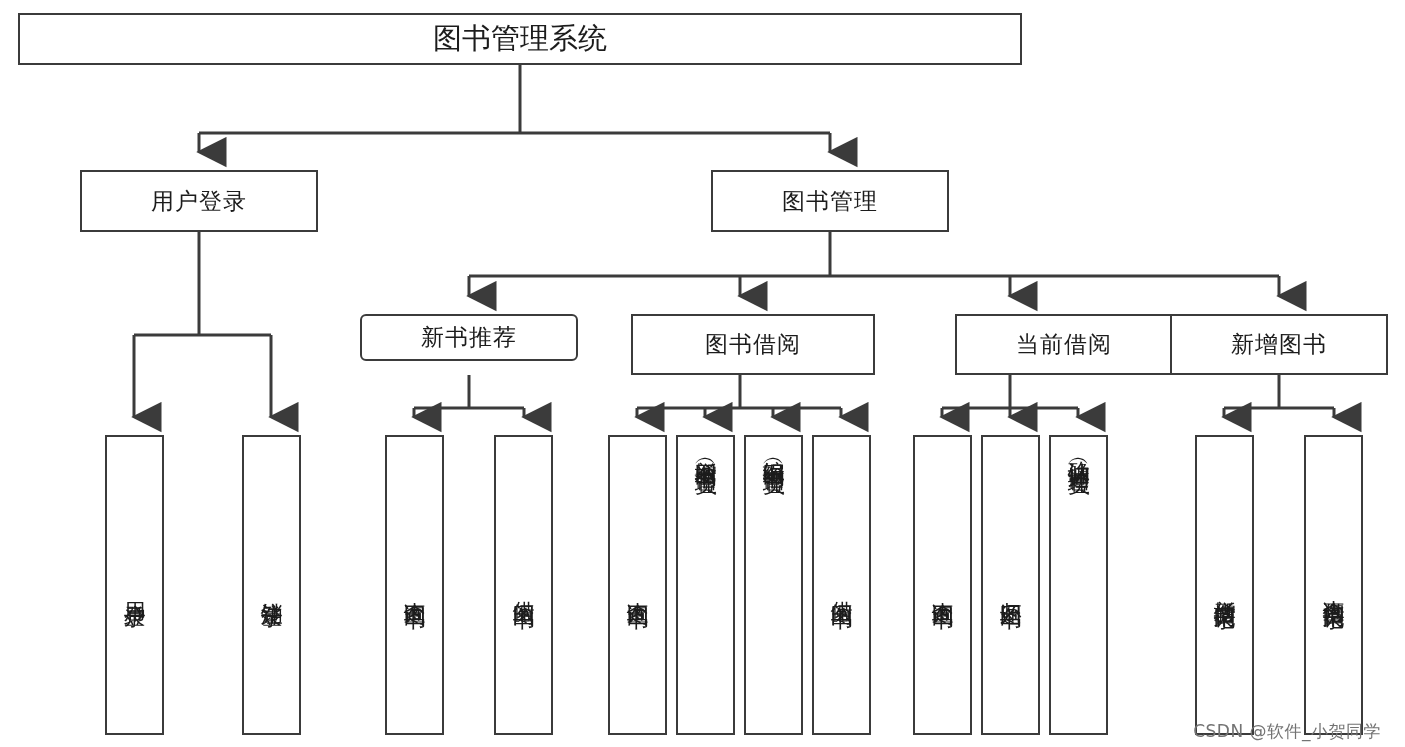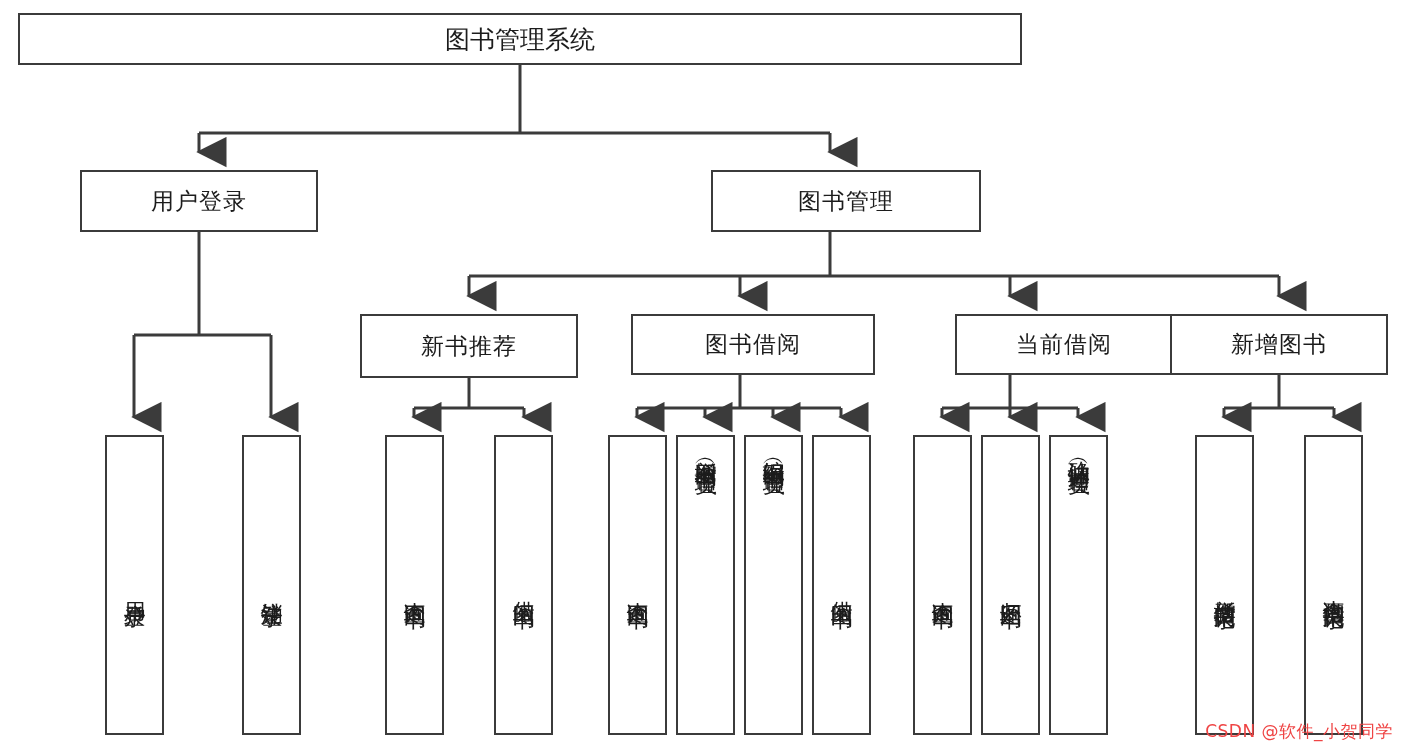--- a/index.html
+++ b/index.html
@@ -14,21 +14,21 @@
     position:absolute;
     box-sizing:border-box;
     background:#ffffff;
     border:2px solid #3b3b3b;
     display:flex;
     align-items:center;
     justify-content:center;
     color:#1c1c1c;
   }
   .node.h{ font-size:23px; letter-spacing:1px; }
-  .node.root{ font-size:25px; }
+  .node.root{ font-size:29px; }
 
   .leaf{
     position:absolute;
     box-sizing:border-box;
     background:#ffffff;
     border:2px solid #3b3b3b;
     display:flex;
     align-items:center;
     justify-content:center;
     padding-top:6px;
@@ -39,24 +39,24 @@
     font-size:22px;
     line-height:1.12;
     letter-spacing:2px;
     color:#1c1c1c;
     white-space:nowrap;
   }
   .leaf.topalign{ align-items:flex-start; }
 
   .watermark{
     position:absolute;
-    right:12px;
+    right:24px;
     bottom:4px;
     font-size:17px;
-    color:#ef4444;
+    color:#737373;
     letter-spacing:0.5px;
     white-space:nowrap;
     pointer-events:none;
   }
 </style>
 </head>
 <body>
 
 <div id="canvas">
 
@@ -110,25 +110,25 @@
     </g>
   </svg>
 
   <div class="node root" style="left:18px;top:13px;width:1004px;height:52px;">
     <span>图书管理系统</span>
   </div>
 
   <div class="node h" style="left:80px;top:170px;width:238px;height:62px;">
     <span>用户登录</span>
   </div>
-  <div class="node h" style="left:711px;top:170px;width:270px;height:62px;align-items:center;">
+  <div class="node h" style="left:711px;top:170px;width:238px;height:62px;align-items:center;">
     <span>图书管理</span>
   </div>
 
-  <div class="node h" style="left:360px;top:314px;width:218px;height:64px;">
+  <div class="node h" style="left:360px;top:314px;width:218px;height:47px;border-radius:6px;">
     <span>新书推荐</span>
   </div>
   <div class="node h" style="left:631px;top:314px;width:244px;height:61px;">
     <span>图书借阅</span>
   </div>
   <div class="node h" style="left:955px;top:314px;width:218px;height:61px;">
     <span>当前借阅</span>
   </div>
   <div class="node h" style="left:1170px;top:314px;width:218px;height:61px;">
     <span>新增图书</span>

